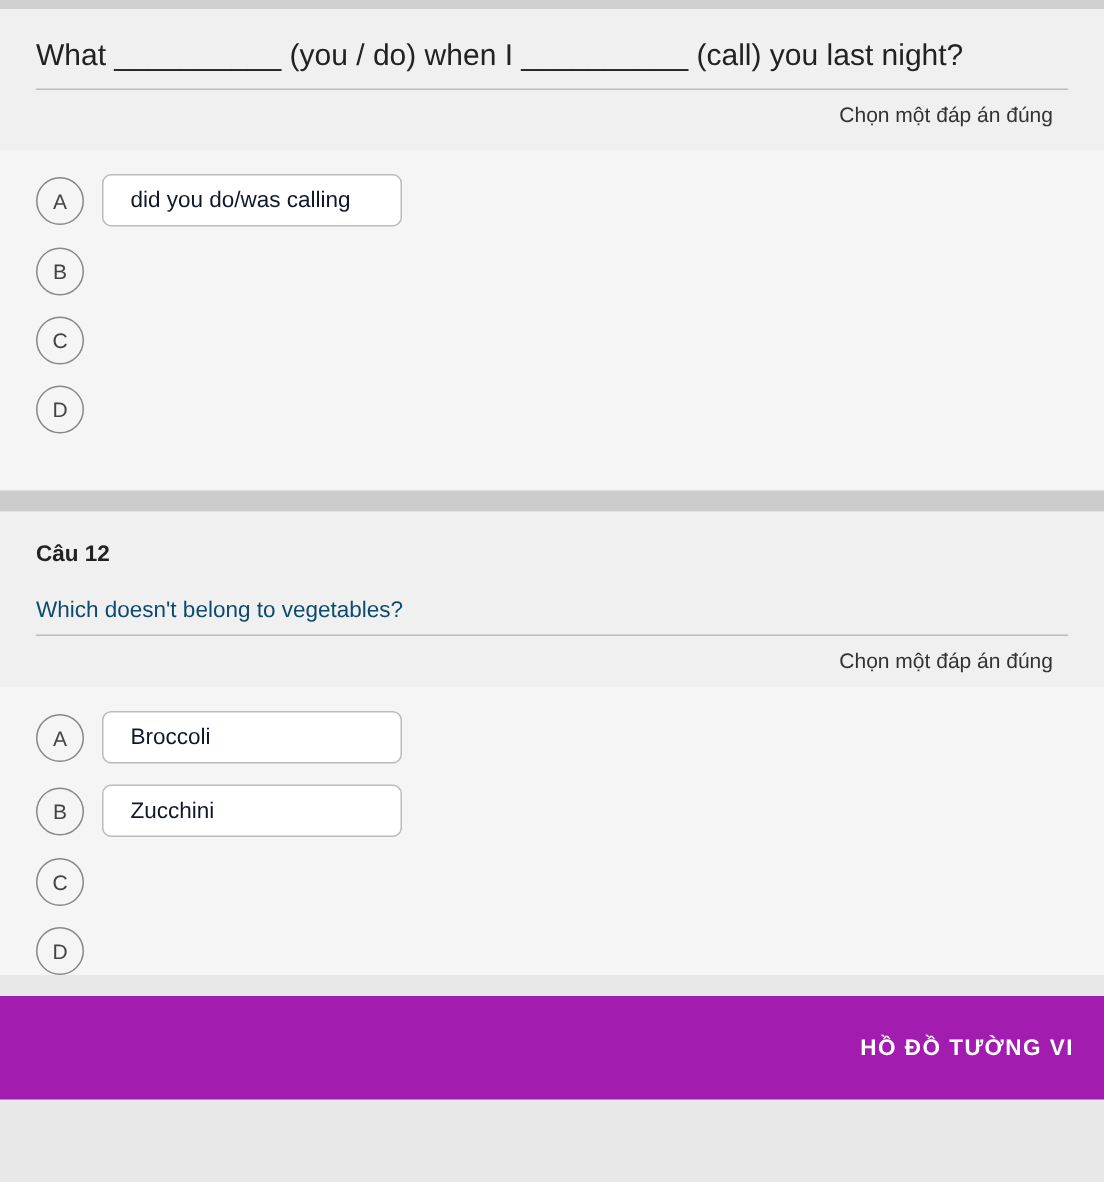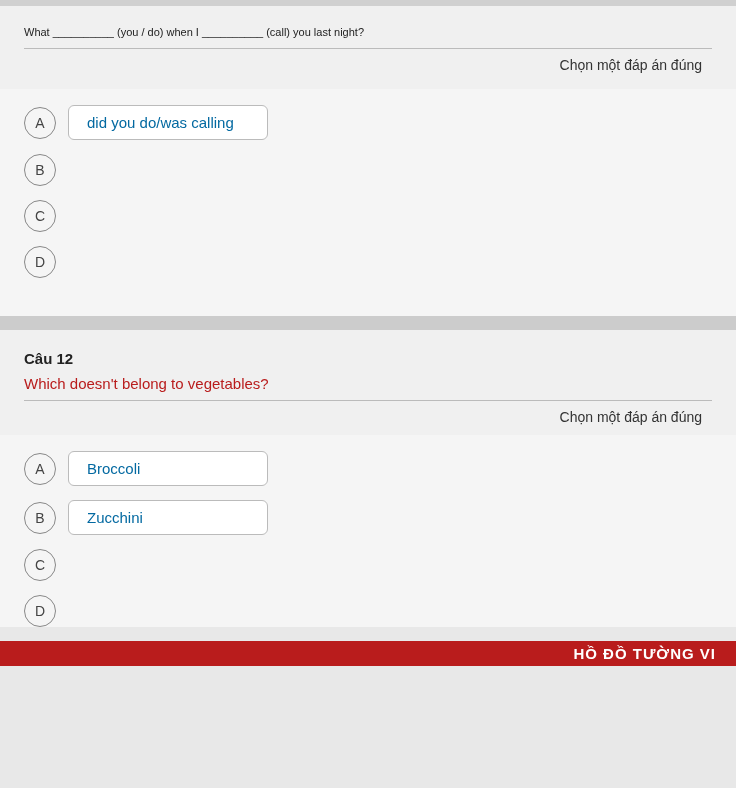--- a/index.html
+++ b/index.html
@@ -16,21 +16,21 @@
       height: 6px;
       width: 100%;
     }
 
     .question-section {
       background: #f0f0f0;
       padding: 20px 24px 16px 24px;
     }
 
     .question-text {
-      font-size: 11px;
+      font-size: 20px;
       color: #222;
       margin-bottom: 10px;
     }
 
     .hint-label {
       text-align: right;
       font-size: 14px;
       color: #333;
       margin-top: 8px;
       padding-right: 10px;
@@ -65,69 +65,69 @@
       user-select: none;
     }
 
     .option-box {
       margin-left: 12px;
       border: 1.5px solid #bbb;
       border-radius: 6px;
       padding: 8px 18px;
       background: #fff;
       font-size: 15px;
-      color: #0369a1;
+      color: #0f172a;
       min-width: 200px;
       cursor: pointer;
     }
 
     .divider-gray {
       height: 14px;
       background: #ccc;
       width: 100%;
     }
 
     .question12-section {
       background: #f0f0f0;
       padding: 20px 24px 10px 24px;
     }
 
     .q12-number {
       font-size: 15px;
       font-weight: bold;
       color: #222;
-      margin-bottom: 8px;
+      margin-bottom: 20px;
     }
 
     .q12-text {
       font-size: 15px;
-      color: #b91c1c;
+      color: #0c4a6e;
       margin-bottom: 8px;
     }
 
     .hint-label2 {
       text-align: right;
       font-size: 14px;
       color: #333;
       margin-top: 8px;
       padding-right: 10px;
       border-top: 1px solid #bbb;
       padding-top: 8px;
     }
 
     .options-area2 {
       background: #f5f5f5;
       padding: 16px 24px 0px 24px;
     }
 
     .footer-bar {
-      background: #b91c1c;
+      background: #a21caf;
       color: #fff;
       text-align: right;
-      padding: 4px 20px;
+      padding: 26px 20px;
       font-size: 15px;
       font-weight: bold;
       letter-spacing: 1px;
       position: relative;
     }
 
     .option-d-partial {
       
     }
   </style>

